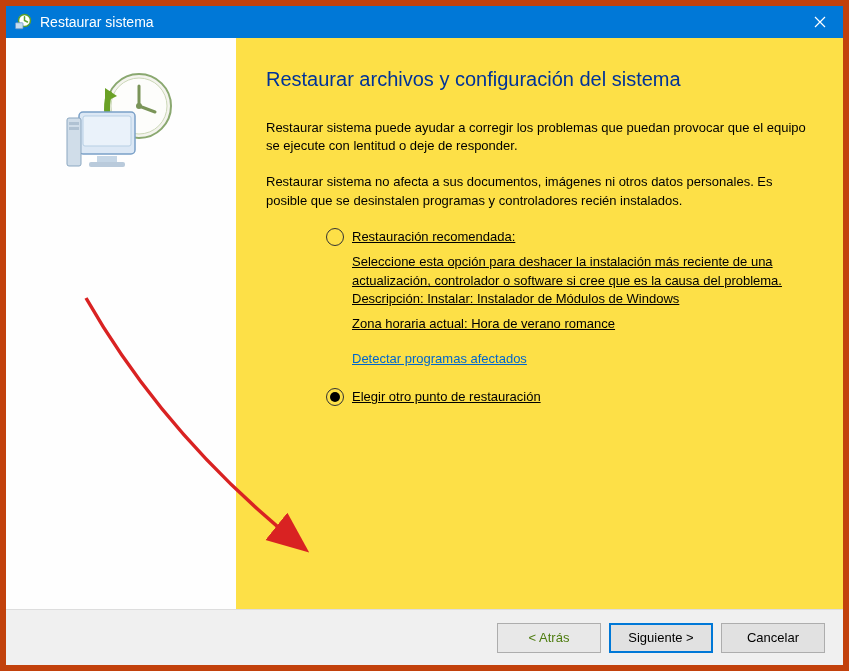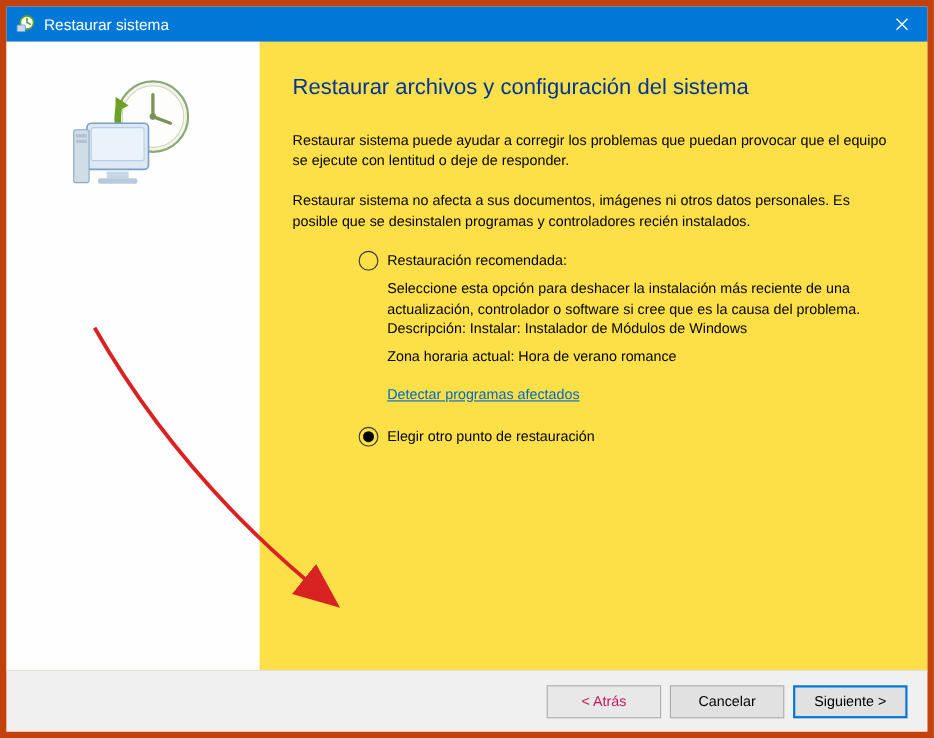--- a/index.html
+++ b/index.html
@@ -78,20 +78,21 @@
     }
     .body-text {
       font-size: 13px;
       line-height: 1.4;
       margin-bottom: 18px;
       color: #000;
     }
     .options {
       margin-left: 60px;
       margin-top: 10px;
+      text-decoration: underline;
     }
     .radio-row {
       display: flex;
       align-items: center;
       margin-bottom: 6px;
     }
     .radio {
       width: 18px;
       height: 18px;
       border: 1.5px solid #333;
@@ -145,21 +146,21 @@
     .btn {
       min-width: 104px;
       height: 30px;
       border: 1px solid #adadad;
       background: #e1e1e1;
       font-size: 13px;
       cursor: pointer;
       padding: 0 14px;
     }
     .btn:disabled {
-      color: #be185d;
+      color: #4d7c0f;
       cursor: default;
       background: #e8e8e8;
     }
     .btn.primary {
       border: 2px solid #0078d7;
       background: #e1e1e1;
     }
     .arrow-annotation {
       position: absolute;
       pointer-events: none;
@@ -244,17 +245,17 @@
           <polygon points="0,0 12,5 0,10" fill="#d92222"></polygon>
         </marker>
       </defs>
       <path d="M 20 10 Q 100 150 235 258" stroke="#d92222" stroke-width="3.5" fill="none" marker-end="url(#ah)"></path>
     </svg>
 
   </div>
 
   <div class="footer">
     <button class="btn" disabled="">&lt; Atrás</button>
+    <button class="btn primary">Siguiente &gt;</button>
     <button class="btn">Cancelar</button>
-    <button class="btn primary">Siguiente &gt;</button>
   </div>
 
 </div>
 
 </body></html>

